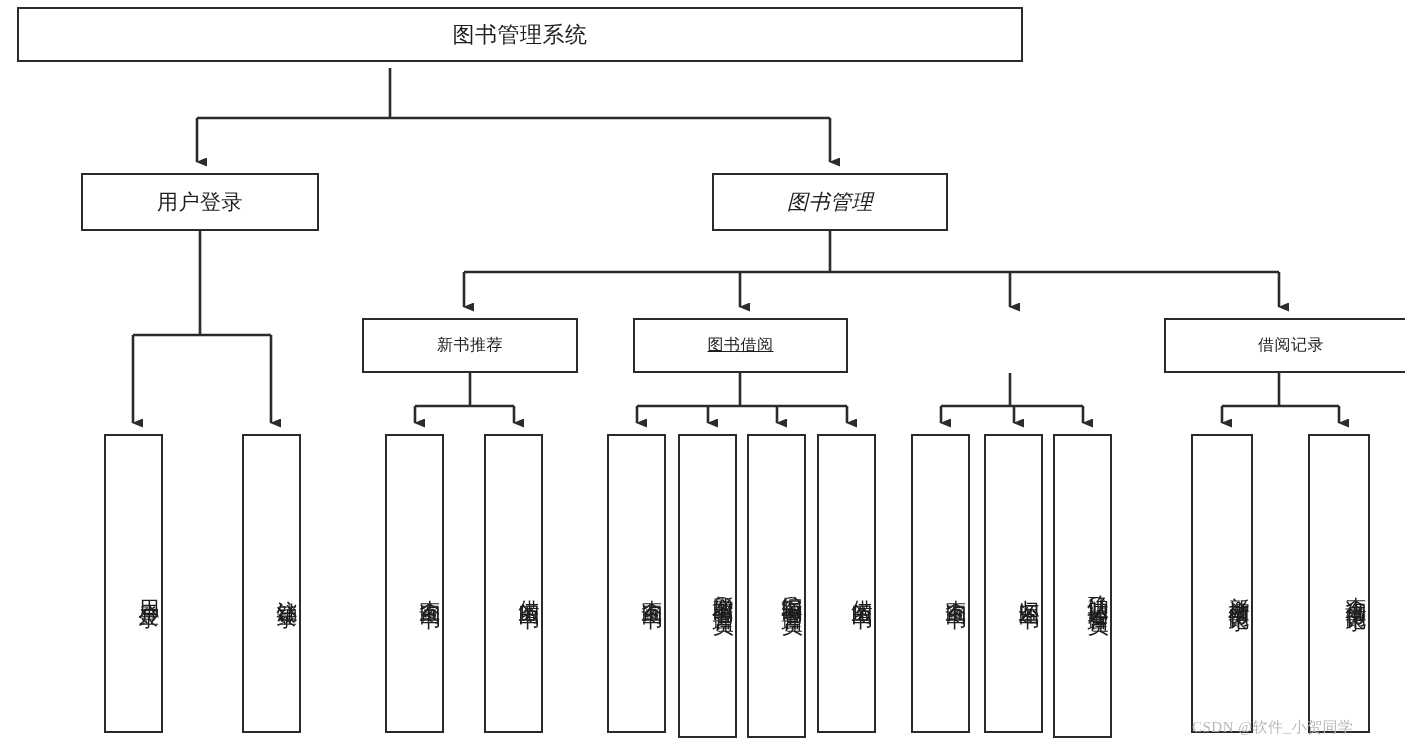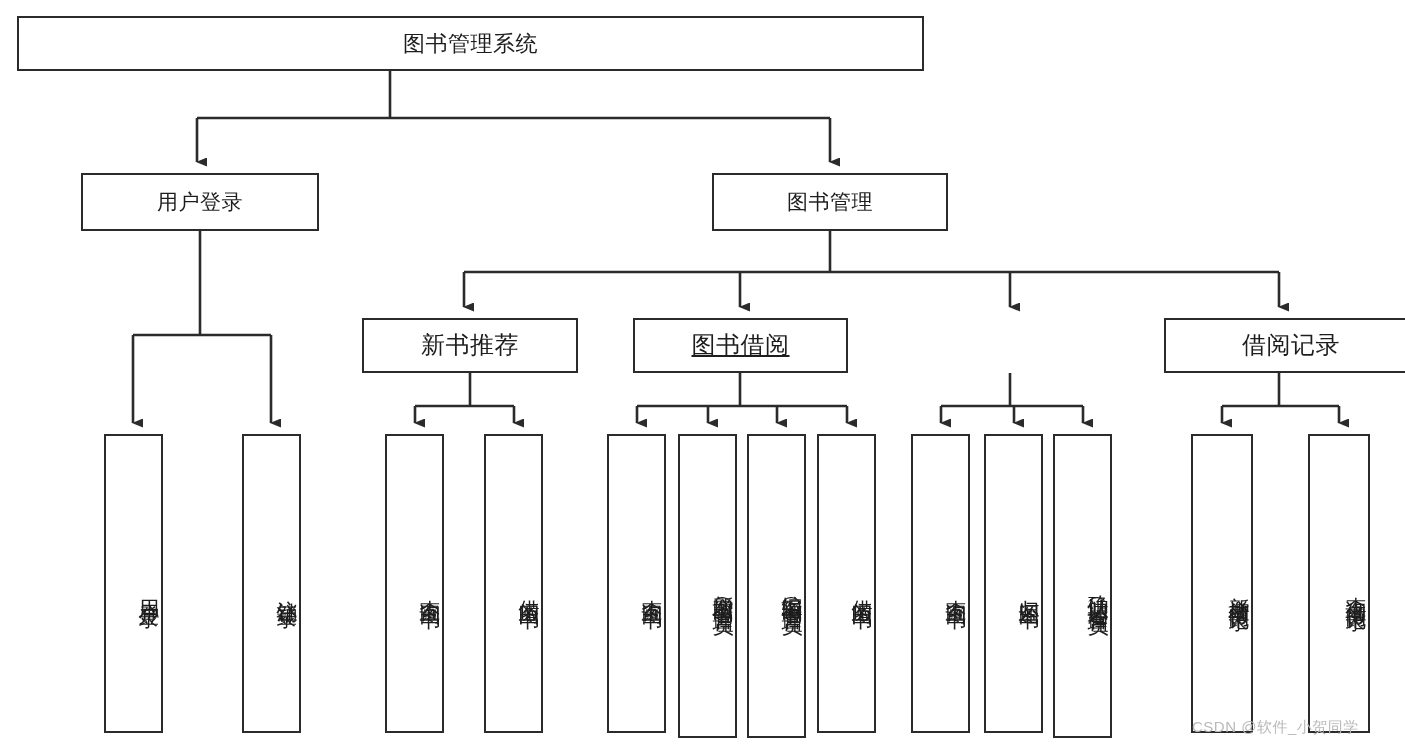--- a/index.html
+++ b/index.html
@@ -46,28 +46,29 @@
     justify-content: center;
   }
   .node .label {
     display: block;
     letter-spacing: 0.5px;
     line-height: 1.18;
     white-space: nowrap;
   }
   .node.root .label { font-size: 22px; }
   .node.level1 .label { font-size: 21px; }
-  .node.level2 .label { font-size: 24px; }
+  .node.level2 .label { font-size: 16px; }
   .node.leaf .label { font-size: 21px; letter-spacing: 3px; }
   .watermark {
     position: absolute;
     font-size: 15px;
     color: #b9b9b9;
     white-space: nowrap;
     letter-spacing: 0.5px;
+    font-family: Liberation Serif, serif;
   }
 </style>
 </head>
 <body>
 
 <div id="canvas">
 
   <svg class="wires" viewBox="0 0 1405 747" xmlns="http://www.w3.org/2000/svg">
     <defs>
       <marker id="arrow" markerWidth="9" markerHeight="11" refX="4.5" refY="10" orient="auto" markerUnits="userSpaceOnUse">
@@ -123,28 +124,28 @@
     </g>
 
     <g stroke="#2b2b2b" stroke-width="2.6" fill="none">
       <path d="M1279,373 L1279,406"></path>
       <path d="M1222,406 L1339,406"></path>
       <path d="M1222,406 L1222,423" marker-end="url(#arrow)"></path>
       <path d="M1339,406 L1339,423" marker-end="url(#arrow)"></path>
     </g>
   </svg>
 
-  <div class="node root horizontal" style="left:17px; top:16px; width:907px; height:55px;font-family:Liberation Serif, serif;">
+  <div class="node root horizontal" style="left:17px; top:7px; width:1006px; height:55px;font-family:Liberation Serif, serif;">
     <span class="label">图书管理系统</span>
   </div>
 
   <div class="node level1 horizontal" style="left:81px; top:173px; width:238px; height:58px;">
     <span class="label">用户登录</span>
   </div>
-  <div class="node level1 horizontal" style="left:712px; top:173px; width:236px; height:58px;">
+  <div class="node level1 horizontal" style="left:712px; top:173px; width:236px; height:58px;font-style:italic;">
     <span class="label">图书管理</span>
   </div>
 
   <div class="node level2 horizontal" style="left:362px; top:318px; width:216px; height:55px;">
     <span class="label">新书推荐</span>
   </div>
   <div class="node level2 horizontal" style="left:633px; top:318px; width:215px; height:55px;text-decoration:underline;">
     <span class="label">图书借阅</span>
   </div>
   <div class="node level2 horizontal" style="left:1164px; top:318px; width:254px; height:55px;">

